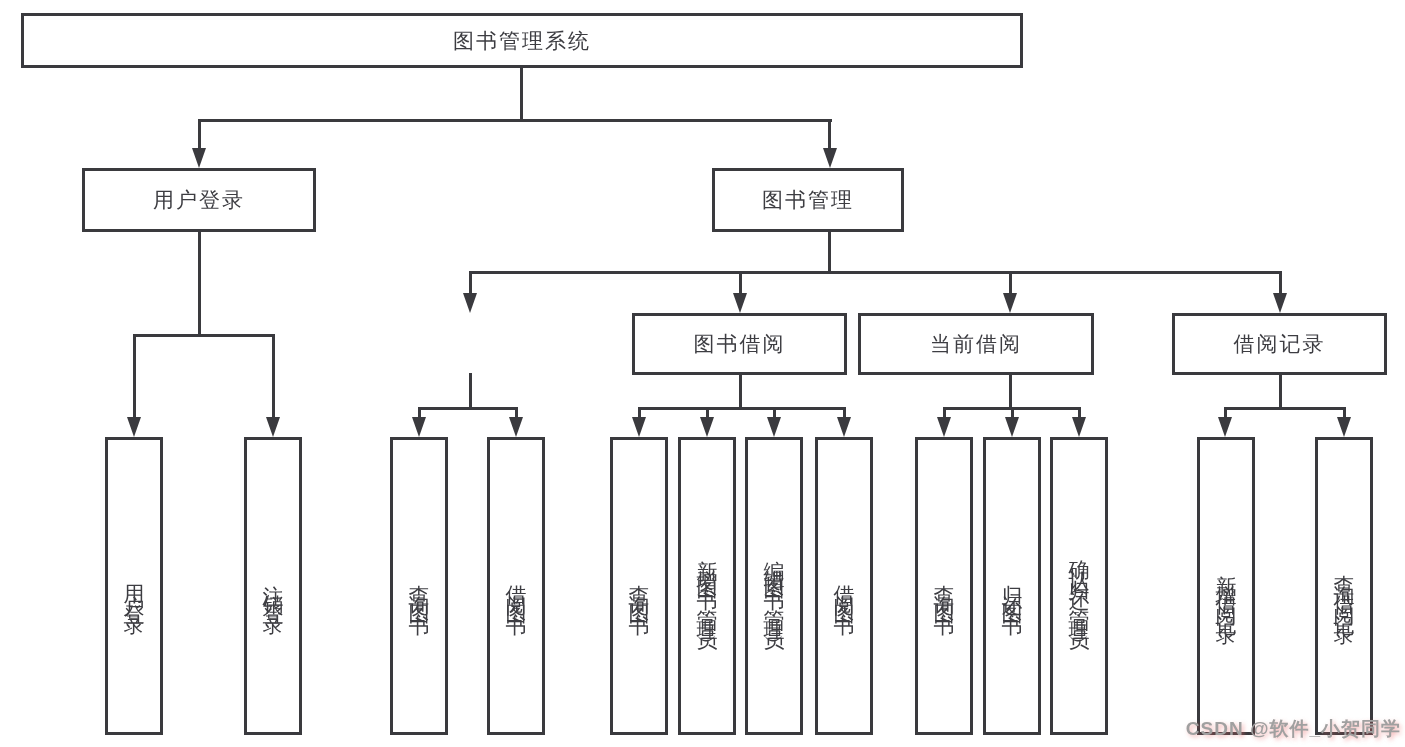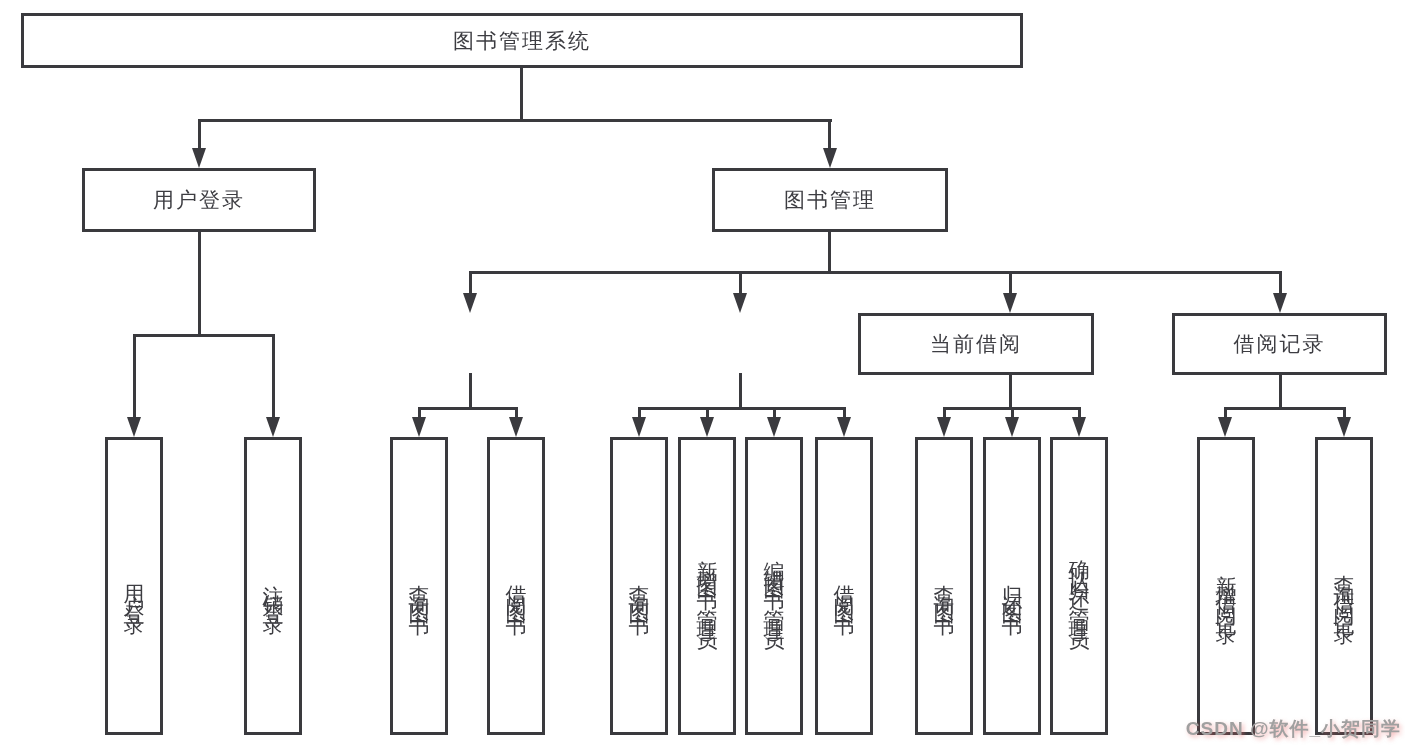--- a/index.html
+++ b/index.html
@@ -43,21 +43,21 @@
   <div class="vline" style="left:520px;top:66px;height:54px;"></div>
   <div class="hline" style="left:198px;top:119px;width:634px;"></div>
   <div class="vline" style="left:198px;top:119px;height:30px;"></div>
   <div class="arrow" style="left:192px;top:148px;"></div>
   <div class="vline" style="left:828px;top:119px;height:30px;"></div>
   <div class="arrow" style="left:823px;top:148px;"></div>
 
   <div class="box" style="left:82px;top:168px;width:234px;height:64px;">
     <span>用户登录</span>
   </div>
-  <div class="box" style="left:712px;top:168px;width:236px;height:64px;">
+  <div class="box" style="left:712px;top:168px;width:192px;height:64px;">
     <span>图书管理</span>
   </div>
 
   <div class="vline" style="left:198px;top:230px;height:106px;"></div>
   <div class="hline" style="left:133px;top:334px;width:141px;"></div>
   <div class="vline" style="left:133px;top:334px;height:84px;"></div>
   <div class="arrow" style="left:127px;top:417px;"></div>
   <div class="vline" style="left:272px;top:334px;height:84px;"></div>
   <div class="arrow" style="left:266px;top:417px;"></div>
 
@@ -65,20 +65,23 @@
   <div class="hline" style="left:469px;top:271px;width:812px;"></div>
   <div class="vline" style="left:469px;top:271px;height:24px;"></div>
   <div class="arrow" style="left:463px;top:293px;"></div>
   <div class="vline" style="left:739px;top:271px;height:24px;"></div>
   <div class="arrow" style="left:733px;top:293px;"></div>
   <div class="vline" style="left:1009px;top:271px;height:24px;"></div>
   <div class="arrow" style="left:1003px;top:293px;"></div>
   <div class="vline" style="left:1279px;top:271px;height:24px;"></div>
   <div class="arrow" style="left:1273px;top:293px;"></div>
 
+  <div class="box" style="left:632px;top:313px;width:215px;height:62px;">
+    <span>图书借阅</span>
+  </div>
   <div class="box" style="left:858px;top:313px;width:236px;height:62px;">
     <span>当前借阅</span>
   </div>
   <div class="box" style="left:1172px;top:313px;width:215px;height:62px;">
     <span>借阅记录</span>
   </div>
 
   <div class="vline" style="left:469px;top:373px;height:36px;"></div>
   <div class="vline" style="left:739px;top:373px;height:36px;"></div>
   <div class="vline" style="left:1009px;top:373px;height:36px;"></div>

